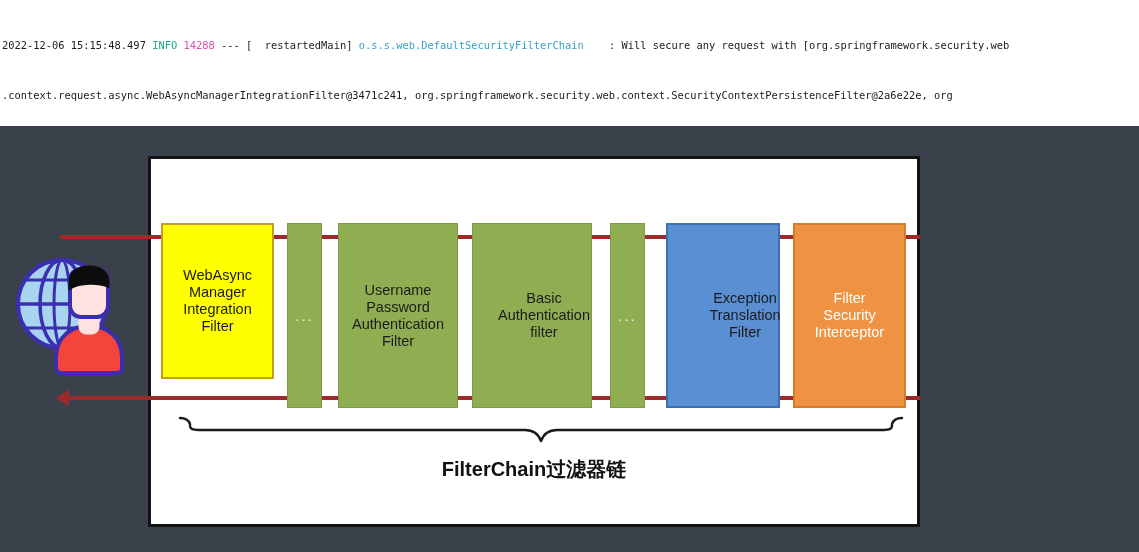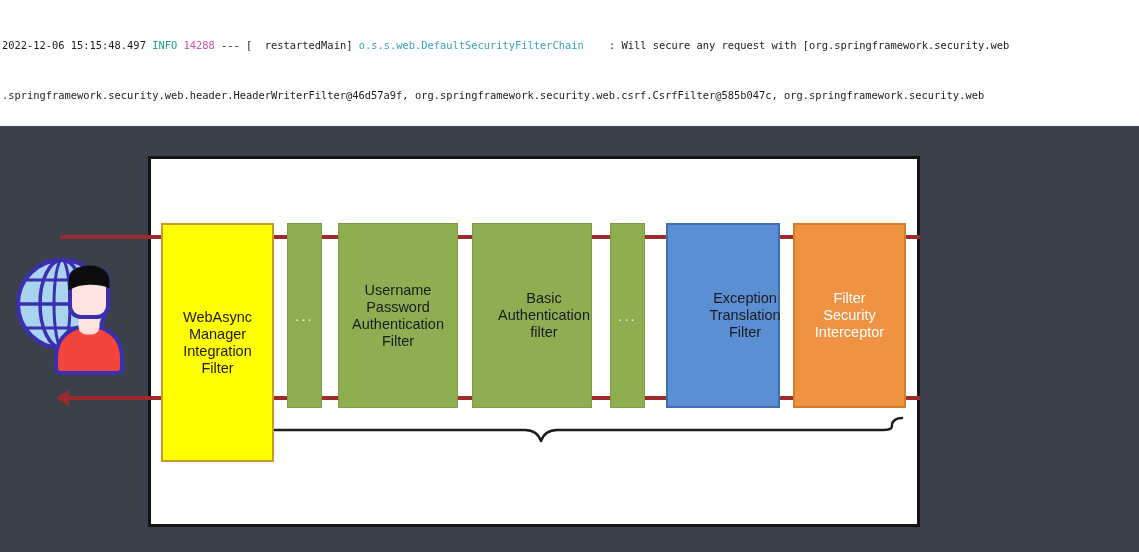--- a/index.html
+++ b/index.html
@@ -172,20 +172,21 @@
     font-weight: bold;
     font-size: 20px;
     color: #111111;
   }
 </style>
 </head>
 <body>
 
 <div id="console-log">
   <span class="ln"><span class="c-date">2022-12-06 15:15:48.497</span> <span class="c-info">INFO</span> <span class="c-pid">14288</span> <span class="c-dash">---</span> <span class="c-thread">[  restartedMain]</span> <span class="c-logger">o.s.s.web.DefaultSecurityFilterChain</span>    <span class="c-msg">:</span> <span class="c-msg">Will secure any request with [org.springframework.security.web</span></span>
+  <span class="ln c-msg">.context.request.async.WebAsyncManagerIntegrationFilter@3471c241, org.springframework.security.web.context.SecurityContextPersistenceFilter@2a6e22e, org</span>
   <span class="ln c-msg">.springframework.security.web.header.HeaderWriterFilter@46d57a9f, org.springframework.security.web.csrf.CsrfFilter@585b047c, org.springframework.security.web</span>
   <span class="ln c-msg">.authentication.logout.LogoutFilter@7fd136d9, org.springframework.security.web.authentication.www.BasicAuthenticationFilter@5c6c20f0, org.springframework.security</span>
   <span class="ln c-msg">.web.savedrequest.RequestCacheAwareFilter@7ae8d799, org.springframework.security.web.servletapi.SecurityContextHolderAwareRequestFilter@4004180e, org</span>
   <span class="ln c-msg">.springframework.security.web.authentication.AnonymousAuthenticationFilter@3e58e88f, org.springframework.security.web.session.SessionManagementFilter@51dec27e,</span>
 </div>
 
 <div id="diagram">
 
   <div id="white-panel"></div>
 
@@ -210,21 +211,21 @@
       <path d="M48 116 c0 -22 16 -32 33 -32 c17 0 33 10 33 32 v10 a5 5 0 0 1 -5 5 H53 a5 5 0 0 1 -5 -5 z" fill="#f4453c" stroke="#3b2fb0" stroke-width="4"></path>
 
       <rect x="71" y="62" width="20" height="30" rx="7" fill="#fde2e0" stroke="#fde2e0" stroke-width="1"></rect>
 
       <rect x="62" y="27" width="38" height="48" rx="11" fill="#fde2e0" stroke="#3b2fb0" stroke-width="4"></rect>
 
       <path d="M62 40 c0 -10 8 -15 19 -15 c11 0 19 5 19 15 v4 c-10 -4 -28 -4 -38 2 z" fill="#0d0d0d" stroke="#0d0d0d" stroke-width="3"></path>
     </svg>
   </div>
 
-  <div class="fbox fbox-yellow" style="left:161px; top:97px; width:113px; height:239px;">
+  <div class="fbox fbox-yellow" style="left:161px; top:97px; width:113px; height:156px;">
     <span style="white-space:pre-line;">WebAsync
 Manager
 Integration
 Filter</span>
   </div>
 
   <div class="fbox fbox-green fbox-ellipsis" style="left:287px; top:97px; width:35px; height:185px;">
     <span>...</span>
   </div>
 
@@ -256,15 +257,16 @@
 Security
 Interceptor</span>
   </div>
 
   <div id="brace">
     <svg viewBox="0 0 726 30" width="726" height="30" preserveAspectRatio="none" xmlns="http://www.w3.org/2000/svg">
       <path d="M2 4 Q10 4 12 10 L12 12 Q12 16 20 16 L347 16 Q359 16 363 27 Q367 16 379 16 L706 16 Q714 16 714 12 L714 10 Q716 4 724 4" fill="none" stroke="#1b1b1b" stroke-width="2.4" stroke-linecap="round" stroke-linejoin="round"></path>
     </svg>
   </div>
 
+  <div id="chain-caption">FilterChain过滤器链</div>
 
 
 </div>
 
 </body></html>

